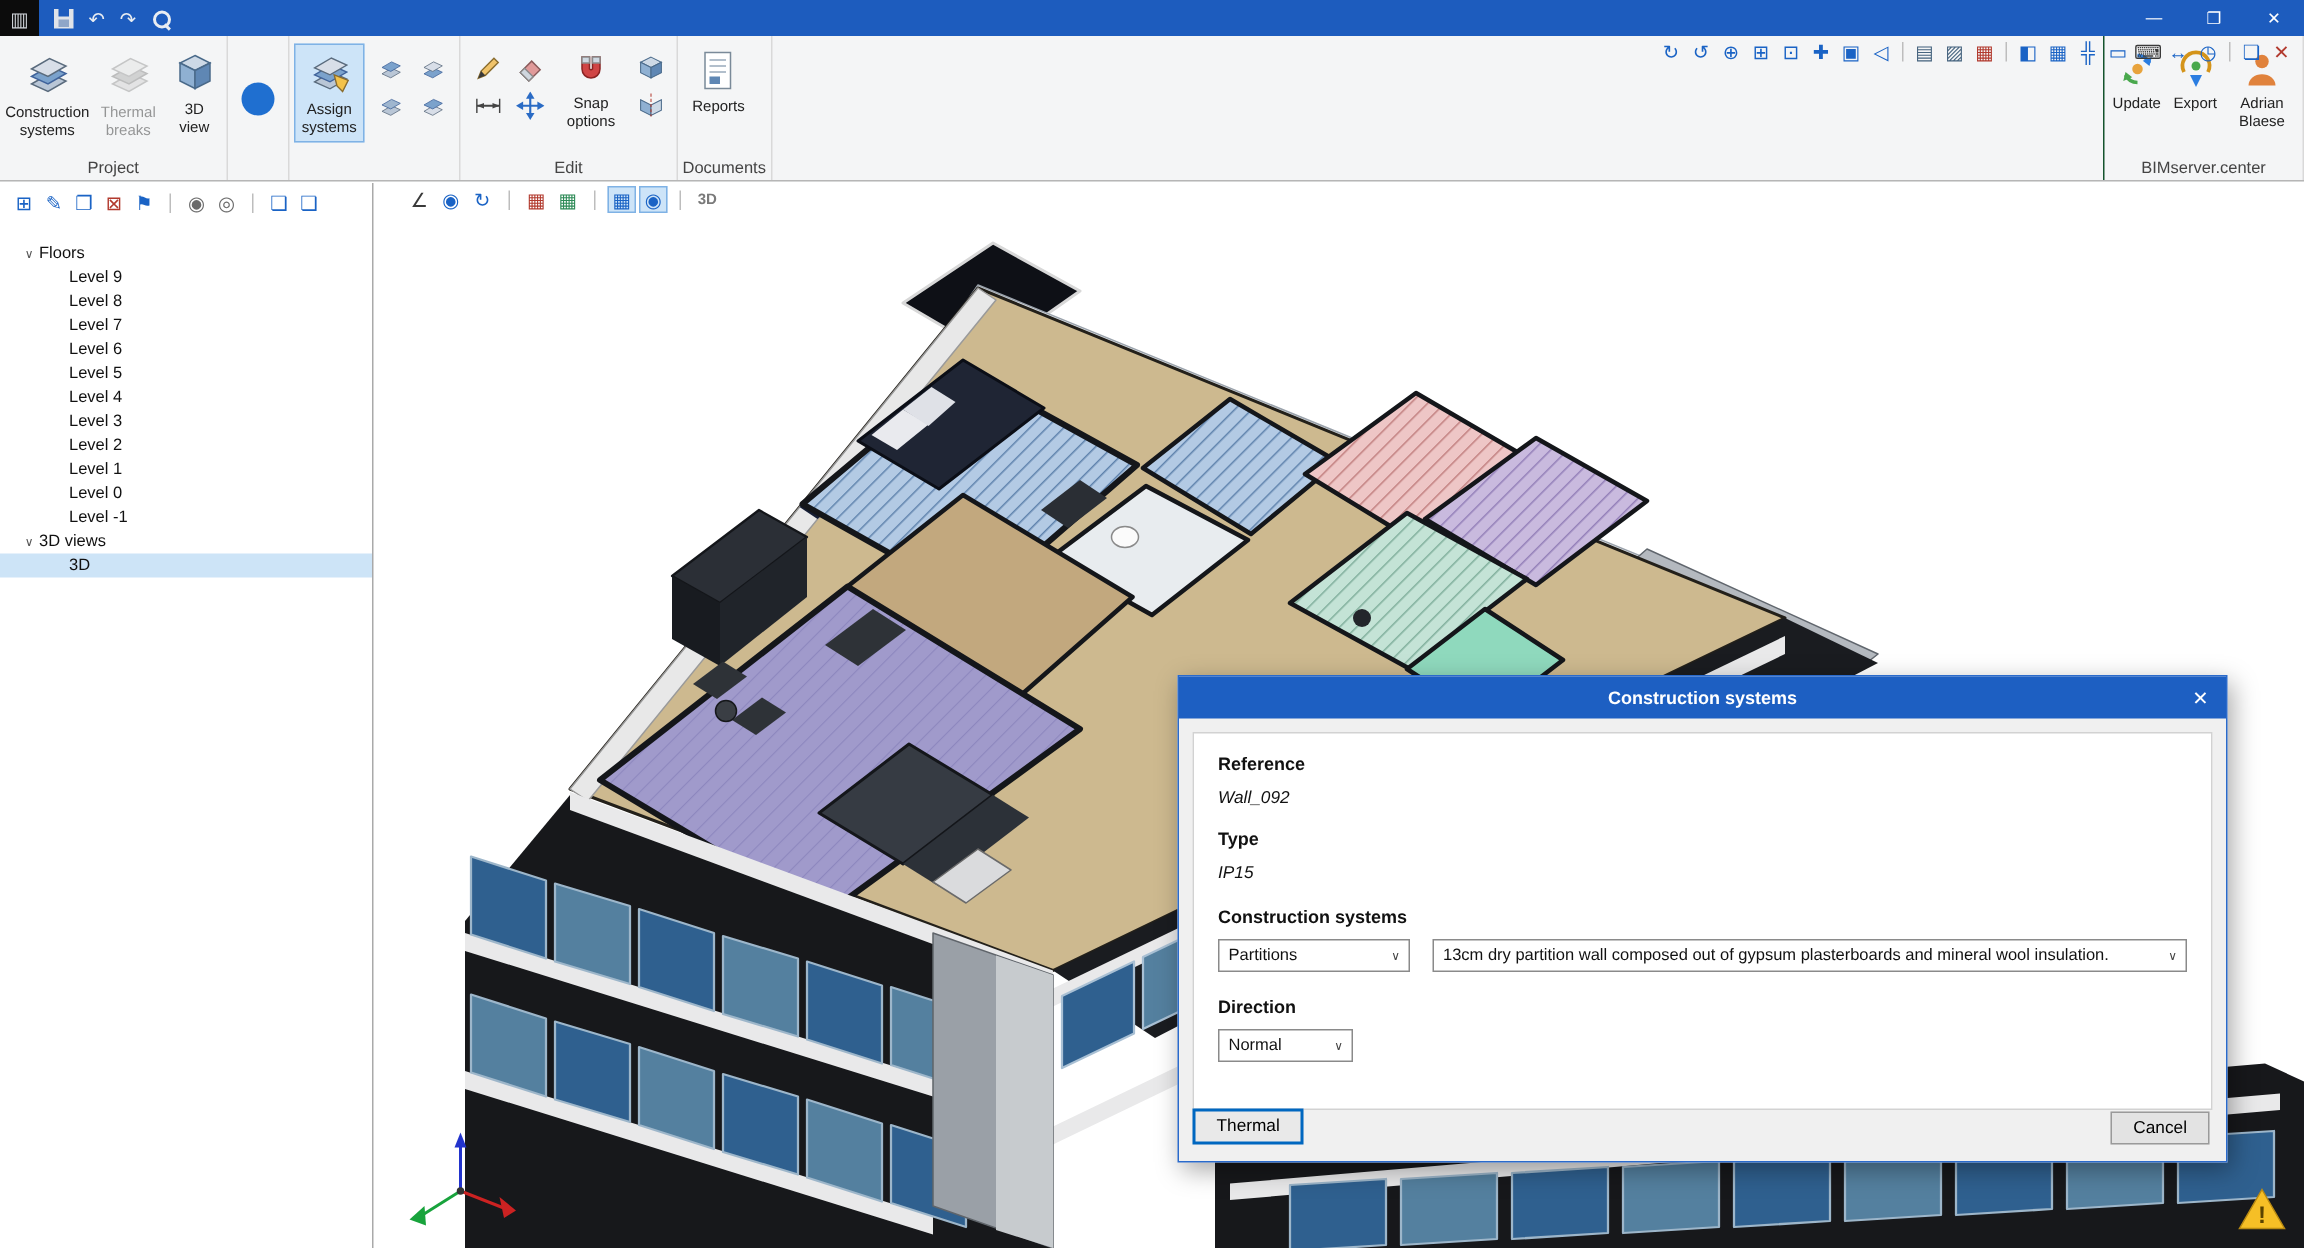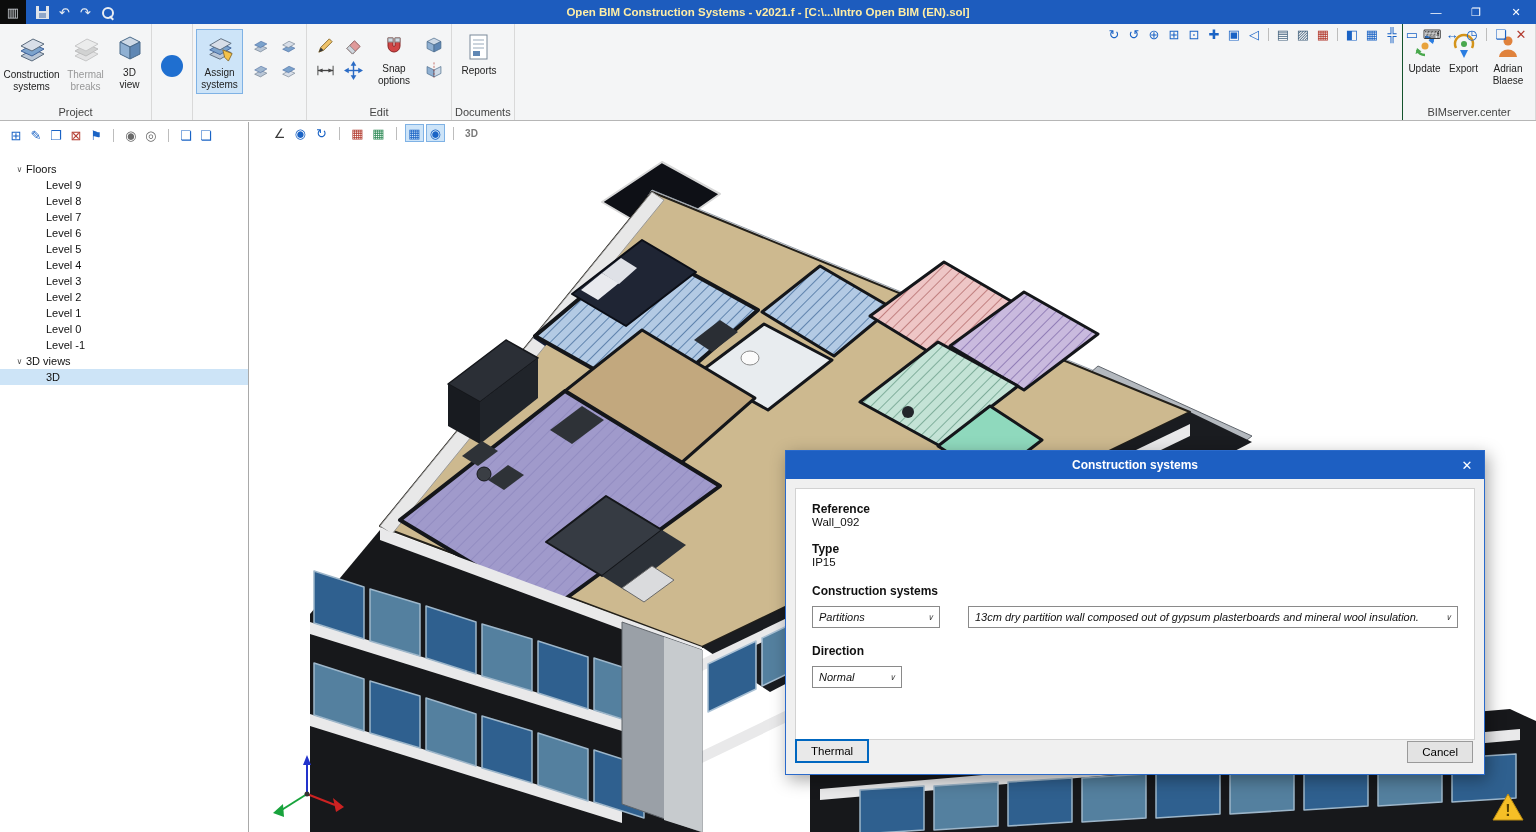--- a/index.html
+++ b/index.html
@@ -60,22 +60,22 @@
   .vticon.small3d { font-size:10px; font-weight:bold; }
   .model { position:absolute; left:0; top:22px; width:1286px; height:688px; }
   .warn { position:absolute; right:11px; bottom:8px; cursor:default; }
 
   
   .dialog { position:absolute; left:785px; top:450px; width:700px; height:325px; background:#f0f0f0; border:1px solid #2a6acb; box-shadow:3px 5px 16px rgba(0,0,0,.35); }
   .dtitle { height:28px; background:#1d5fc2; color:#fff; font-weight:bold; font-size:12px; display:flex; align-items:center; justify-content:center; position:relative; }
   .dclose { position:absolute; right:0; top:0; width:34px; height:28px; display:flex; align-items:center; justify-content:center; font-size:13px; color:#fff; cursor:pointer; font-weight:normal; }
   .dpanel { position:absolute; left:9px; right:9px; top:37px; height:252px; background:#fff; border:1px solid #d2d2d2; padding:13px 16px; }
   .dlabel { font-weight:bold; font-size:12px; }
-  .dvalue { font-size:11.5px; } .mt10{} .mt14{margin-top:14px;} .mt16{margin-top:16px;}
-  .comborow { display:flex; gap:28px; margin-top:8px;font-style:italic; }
+  .dvalue { font-size:11.5px; } .mt10{margin-top:10px;font-style:italic;} .mt14{margin-top:14px;} .mt16{margin-top:16px;}
+  .comborow { display:flex; gap:15px; margin-top:8px; }
   .combo { height:22px; border:1px solid #8a8a8a; background:#fff; display:flex; align-items:center; padding-left:6px; font-size:11px; cursor:pointer; }
   .combo .cval { flex:1; white-space:nowrap; overflow:hidden; }
   .combo .cchev { width:17px; text-align:center; font-size:8px; color:#444; flex:none; }
   .combo.cat { width:128px; }
   .combo.sys { flex:1; }
   .combo.dir { width:90px; }
   .dbtn { position:absolute; bottom:11px; height:24px; background:#e3e3e3; border:1px solid #9a9a9a; font-size:11.5px; font-family:inherit; padding:0 14px; cursor:pointer; }
   .dbtn.accept { left:9px; border:2px solid #0067c0; background:#e9e9e9; }
   .dbtn.cancelb { right:11px; height:22px; }
 </style>
@@ -83,21 +83,20 @@
 <body>
 
 <div class="titlebar">
   <div class="appicon">▥</div>
   <div class="qa">
     <span class="floppy"></span>
     <span class="g">↶</span>
     <span class="g">↷</span>
     <span class="mag"></span>
   </div>
-  <div class="tb-title">Open BIM Construction Systems - v2021.f - [C:\...\Intro Open BIM (EN).sol]</div>
   <div class="winbtns">
     <div class="winbtn">—</div>
     <div class="winbtn">❐</div>
     <div class="winbtn">✕</div>
   </div>
 </div>
 
 <div class="ribbon">
 
   <div class="group">

